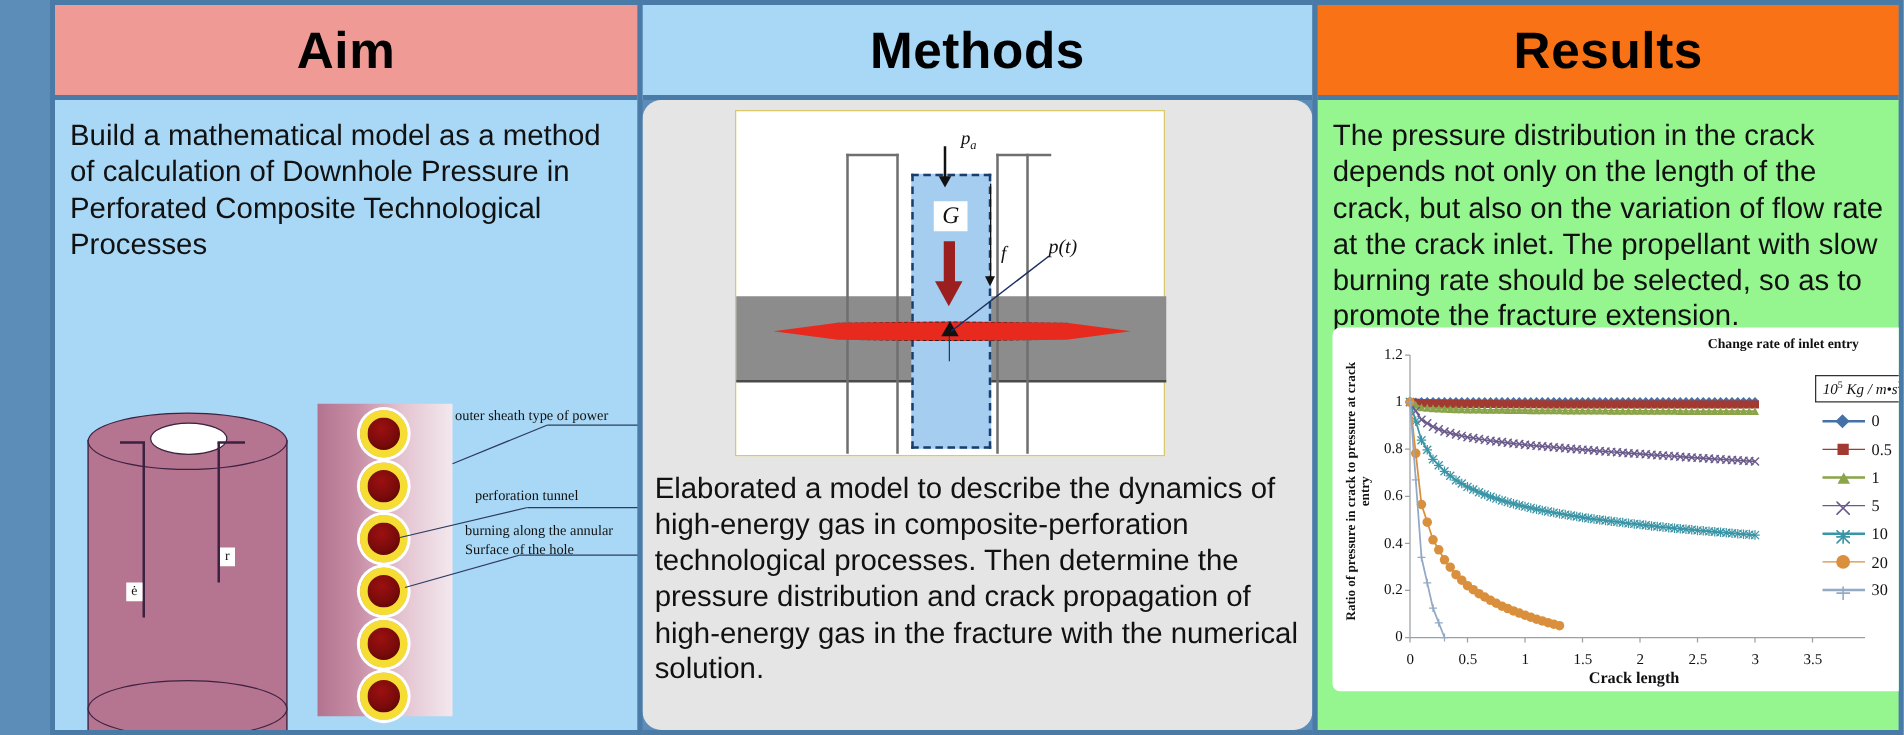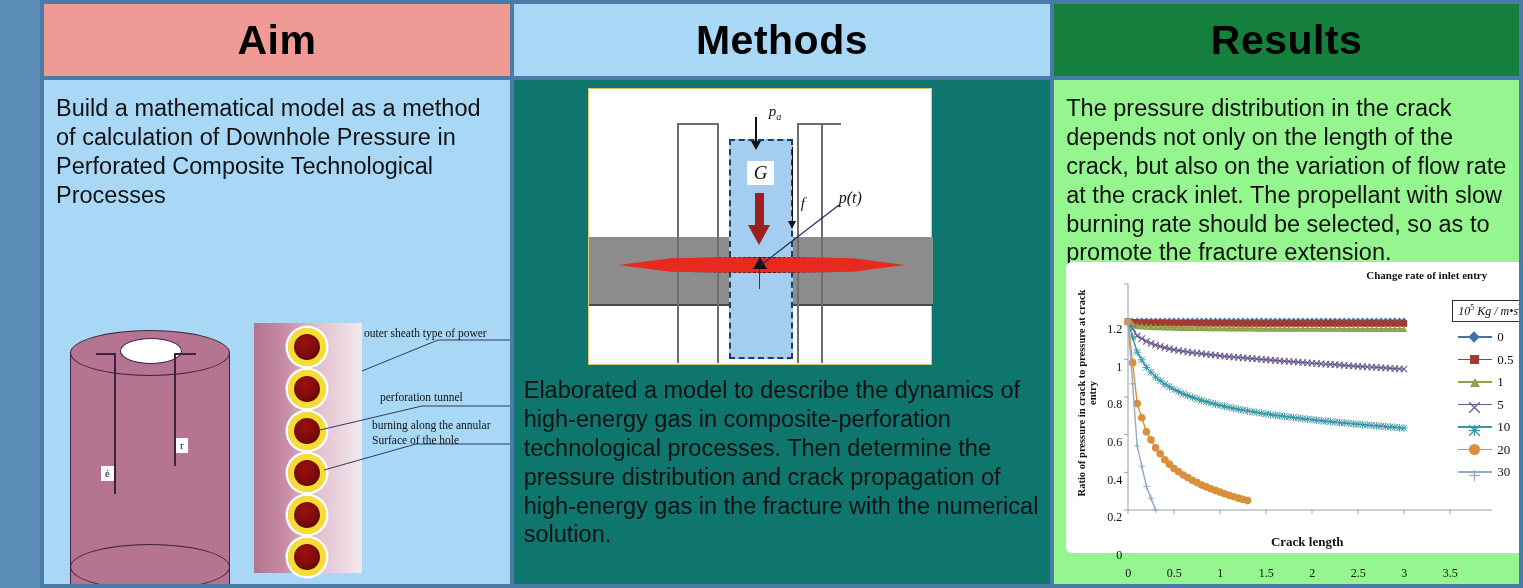--- a/index.html
+++ b/index.html
@@ -38,29 +38,29 @@
   }
   .col-header span {
     font-size: 41px;
     font-weight: bold;
     color: #000000;
     letter-spacing: 0.5px;
     line-height: 1;
   }
   .hdr-aim     { background: #f09a96; }
   .hdr-methods { background: #a8d8f5; }
-  .hdr-results { background: #15803d; }
+  .hdr-results { background: #f97316; }
 
   .col-body {
     flex: 1 1 auto;
     position: relative;
     padding: 14px 12px 6px 12px;
   }
   .body-aim     { background: #a8d8f5; }
-  .body-methods { background: #0f766e; }
+  .body-methods { background: #e5e5e5; border-radius: 15px; }
   .body-results { background: #95f58f; }
 
   .body-text {
     font-size: 23.5px;
     line-height: 1.23;
     color: #111;
     white-space: pre-line;
   }
 
   
@@ -300,21 +300,20 @@
     font-family: "Liberation Serif", serif;
     font-weight: bold;
     font-size: 13px;
     color: #111;
   }
   .ytick, .xtick {
     position: absolute;
     font-family: "Liberation Serif", serif;
     font-size: 12px;
     color: #111;
-    margin-top: 46px;
   }
   .ytick { right: 0; text-align: right; width: 30px; }
   .xtick { text-align: center; width: 30px; }
   .legend-box {
     position: absolute;
     left: 386px; top: 38px;
     background: #ffffff;
     border: 1px solid #333;
     padding: 2px 5px;
     font-family: "Liberation Serif", serif;

